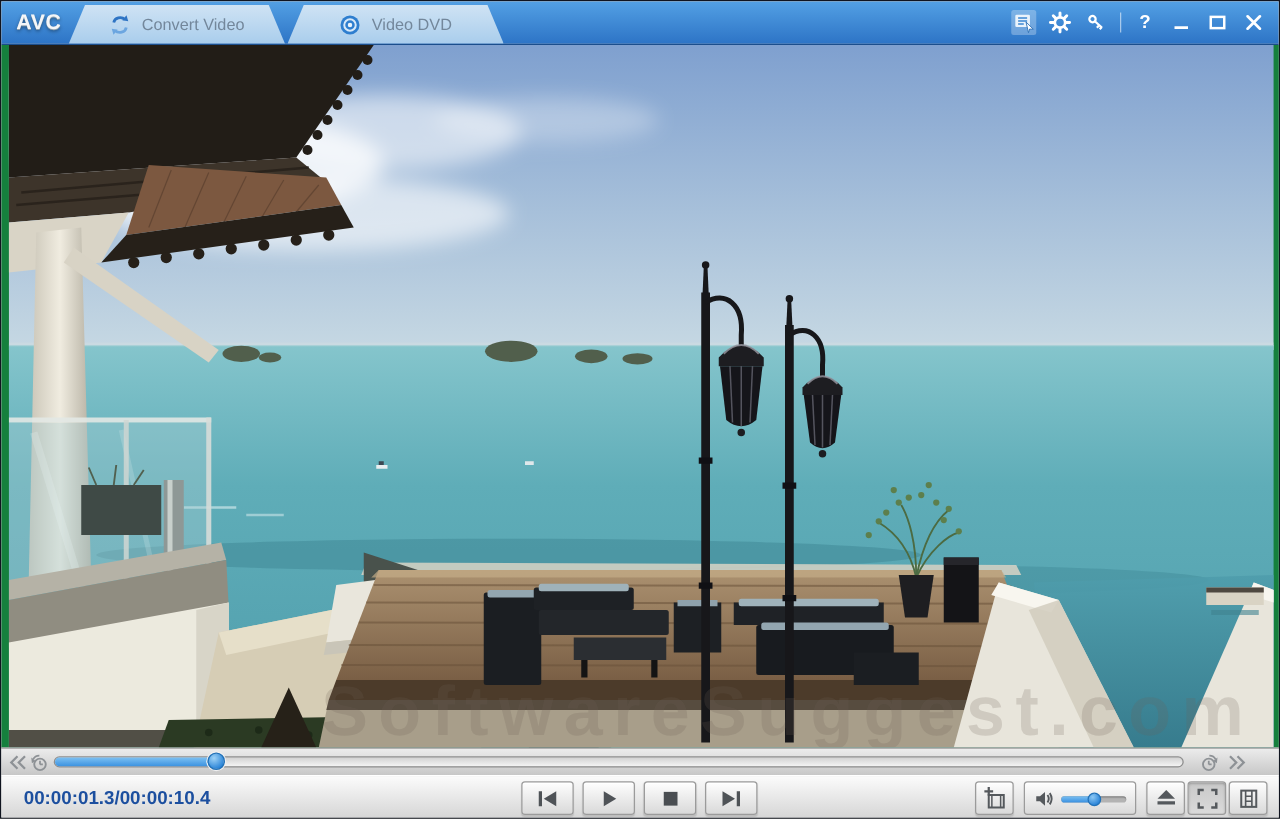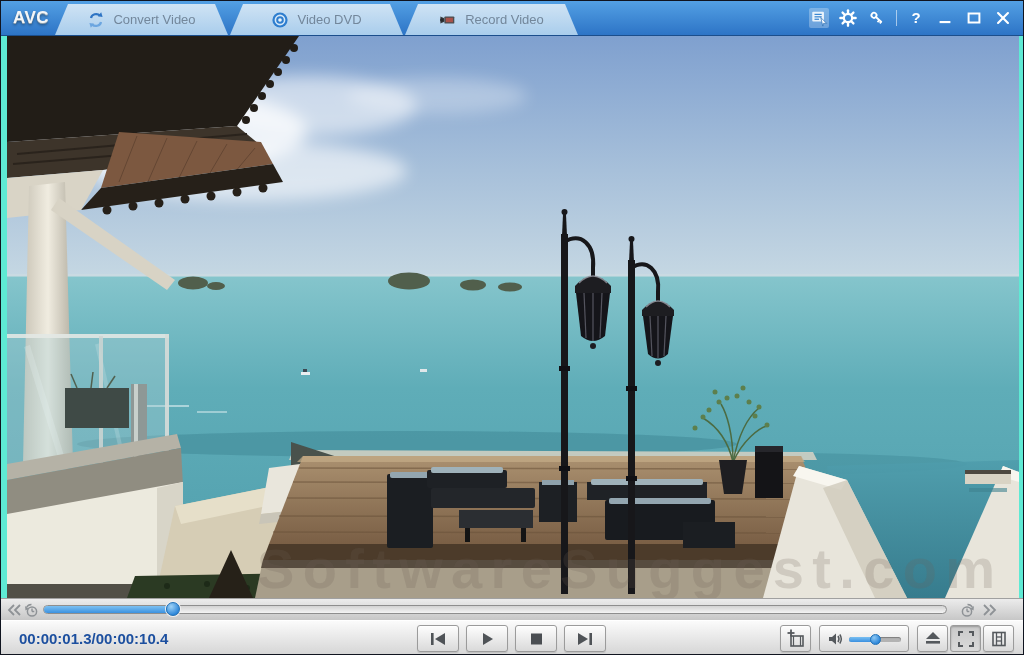--- a/index.html
+++ b/index.html
@@ -17,21 +17,21 @@
   .tab .tab-label{font-size:13px;color:#73879b;}
   .tab.active{background:linear-gradient(#ffffff,#f3f7fa);}
   .tab.active .tab-label{color:#3c4754;}
   .tabicon{width:18px;height:18px;display:block;}
   .toolbar{position:absolute;right:10px;top:7px;display:flex;align-items:center;gap:9px;}
   .tbicon{width:20px;height:20px;display:flex;align-items:center;justify-content:center;cursor:pointer;}
   .tbicon.tile{background:rgba(255,255,255,.28);border-radius:2px;}
   .tb-sep{width:1px;height:16px;background:rgba(255,255,255,.55);}
   .help-q{color:#fff;font-size:15px;font-weight:bold;line-height:20px;}
   
-  .video{position:absolute;left:0;top:35px;width:1024px;height:562px;background:#5eead4;}
+  .video{position:absolute;left:0;top:35px;width:1024px;height:562px;background:#15803d;}
   .scene{position:absolute;left:6px;top:0;width:1012px;height:562px;display:block;}
   
   .seekbar{position:absolute;left:0;top:597px;width:1024px;height:22px;
     background:linear-gradient(#ececec,#c7c7c7);border-top:1px solid #a0a0a0;}
   .seek-ico{position:absolute;top:3px;width:17px;height:16px;cursor:pointer;}
   .track{position:absolute;left:42px;right:78px;top:6px;height:9px;border-radius:5px;
     border:1px solid #8e8e8e;background:linear-gradient(#d2d2d2,#f4f4f4);}
   .track-fill{position:absolute;left:0;top:0;height:100%;width:14.3%;border-radius:5px 0 0 5px;
     background:linear-gradient(#7cc0f2,#3c92e0);}
   .thumb{position:absolute;top:-4px;left:calc(14.3% - 7px);width:14px;height:14px;border-radius:50%;
@@ -73,29 +73,20 @@
         <span class="tab-label">Convert Video</span>
       </div>
       <div class="tab">
         <svg class="tabicon" viewBox="0 0 18 18">
           <circle cx="9" cy="9" r="7.6" fill="#2e7ecf"></circle>
           <circle cx="9" cy="9" r="4.6" fill="none" stroke="#d6e8f8" stroke-width="1.6"></circle>
           <circle cx="9" cy="9" r="1.8" fill="#eaf4fc"></circle>
         </svg>
         <span class="tab-label">Video DVD</span>
       </div>
-      <div class="tab">
-        <svg class="tabicon" viewBox="0 0 20 14">
-          <rect x="6" y="3" width="11" height="8" rx="1" fill="#4a4e52"></rect>
-          <rect x="7.5" y="4.5" width="8" height="5" fill="#a8524a"></rect>
-          <path d="M6,5 L1.5,3.2 L1.5,10.8 L6,9 Z" fill="#3a3e42"></path>
-          <circle cx="3.2" cy="7" r="2" fill="#26292c"></circle>
-        </svg>
-        <span class="tab-label">Record Video</span>
-      </div>
     </div>
 
     <div class="toolbar">
       <span class="tbicon tile">
         <svg width="18" height="18" viewBox="0 0 20 20">
           <rect x="2.5" y="3" width="13" height="11" rx="1.2" fill="#eaf3fb"></rect>
           <line x1="5" y1="6" x2="13" y2="6" stroke="#3b87d2" stroke-width="1.4"></line>
           <line x1="5" y1="8.7" x2="13" y2="8.7" stroke="#3b87d2" stroke-width="1.4"></line>
           <line x1="5" y1="11.4" x2="10" y2="11.4" stroke="#3b87d2" stroke-width="1.4"></line>
           <path d="M12,9.5 L18.5,16 L15.2,15.8 L14.2,19 Z" fill="#ffffff" stroke="#2d6fb4" stroke-width="0.8"></path>

